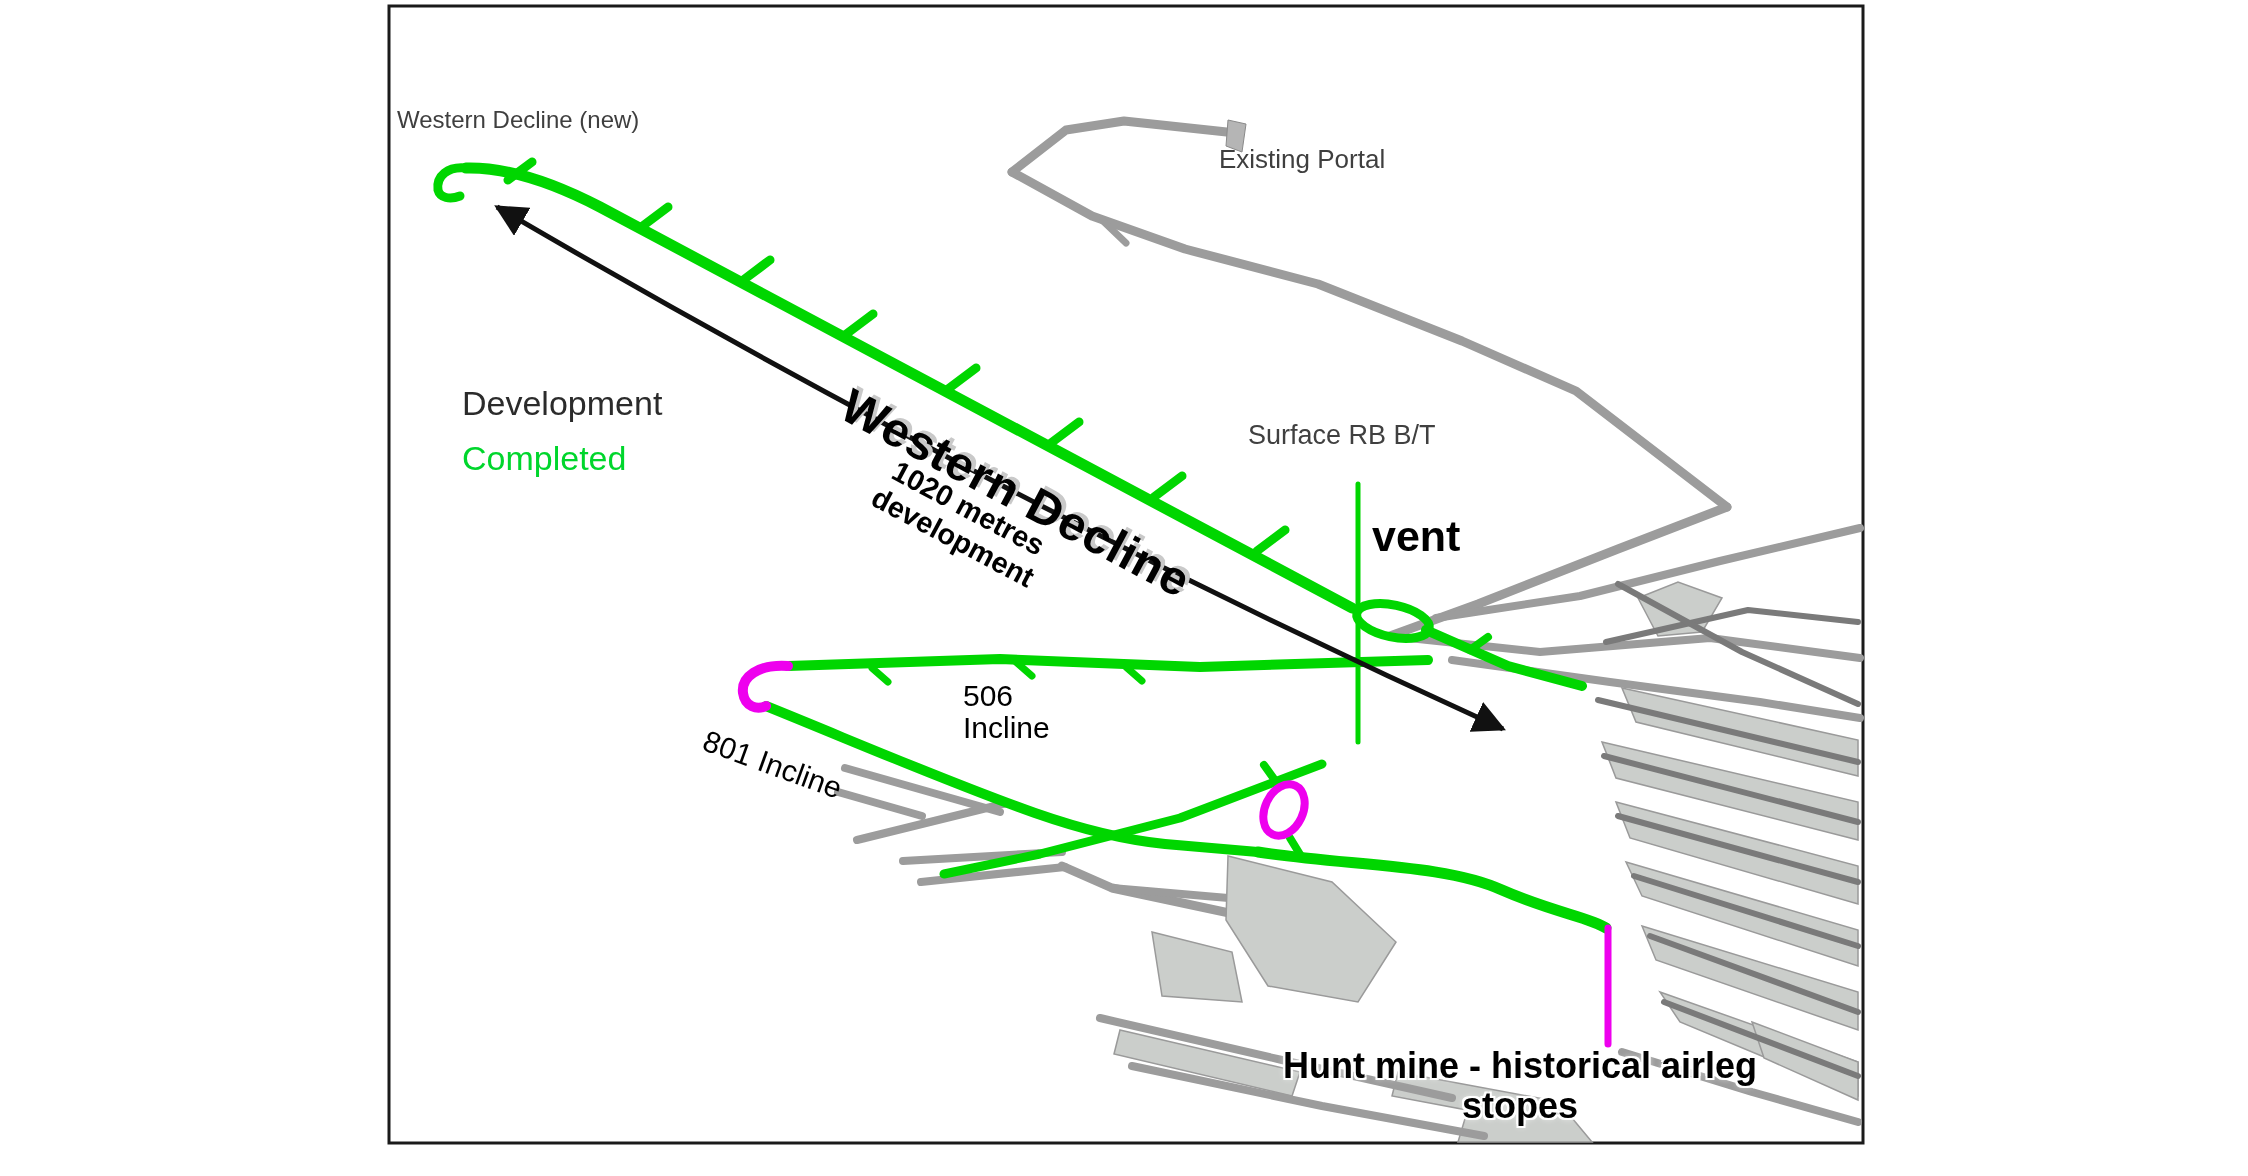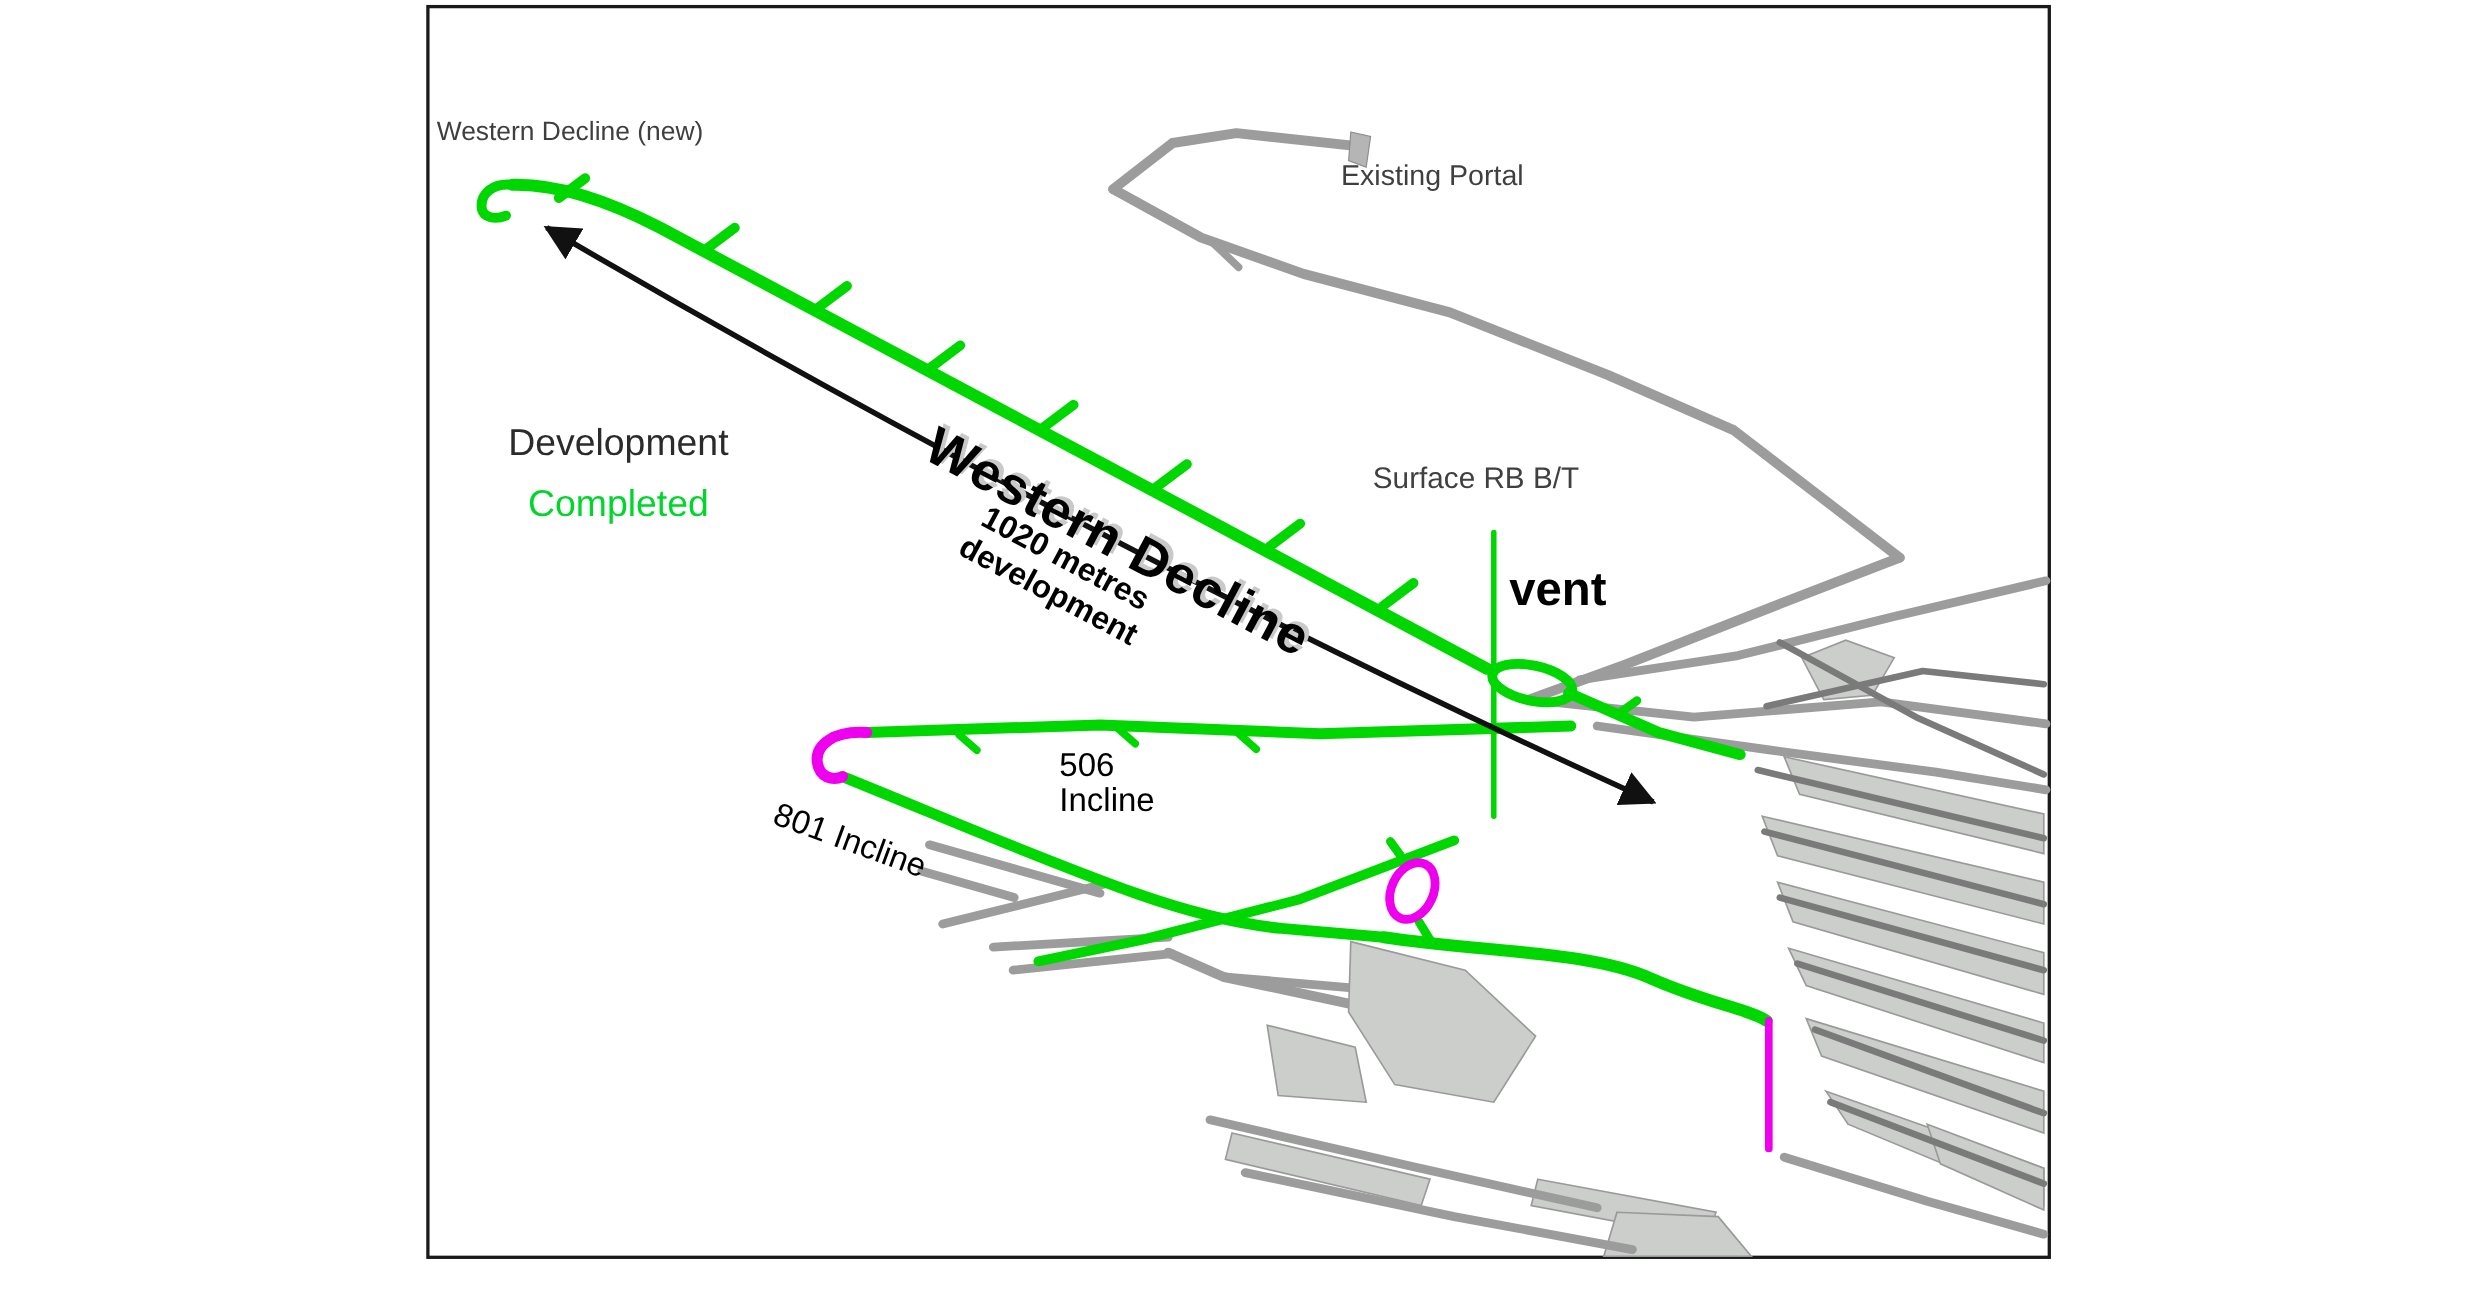--- a/index.html
+++ b/index.html
@@ -137,31 +137,35 @@
     <path class="arrow-line" stroke-width="5" d="M 497,207 Q 1000,501 1503,729" marker-start="url(#ah)" marker-end="url(#ah)"></path>
   </svg>
 
   <div class="lbl lbl-wdnew">Western Decline (new)</div>
   <div class="lbl lbl-portal">Existing Portal</div>
   <div class="lbl lbl-surface">Surface RB B/T</div>
   <div class="lbl lbl-vent">vent</div>
 
   <div class="legend">
     <div class="dev">Development</div>
-    <div style="color: rgb(0, 214, 44); text-align: center;">Completed</div>
+    <div style="color: rgb(0, 214, 44);">Completed</div>
   </div>
 
   <div class="lbl lbl-wd-big">Western Decline</div>
 
   <div class="lbl lbl-metres">
     <div>1020 metres</div>
     <div>development</div>
   </div>
 
   <div class="lbl lbl-506">
     <div>506</div>
     <div>Incline</div>
   </div>
 
   <div class="lbl lbl-801">801 Incline</div>
 
+  <div class="lbl lbl-hunt">
+    <div>Hunt mine - historical airleg</div>
+    <div>stopes</div>
+  </div>
 
 </div>
 
 </body></html>

